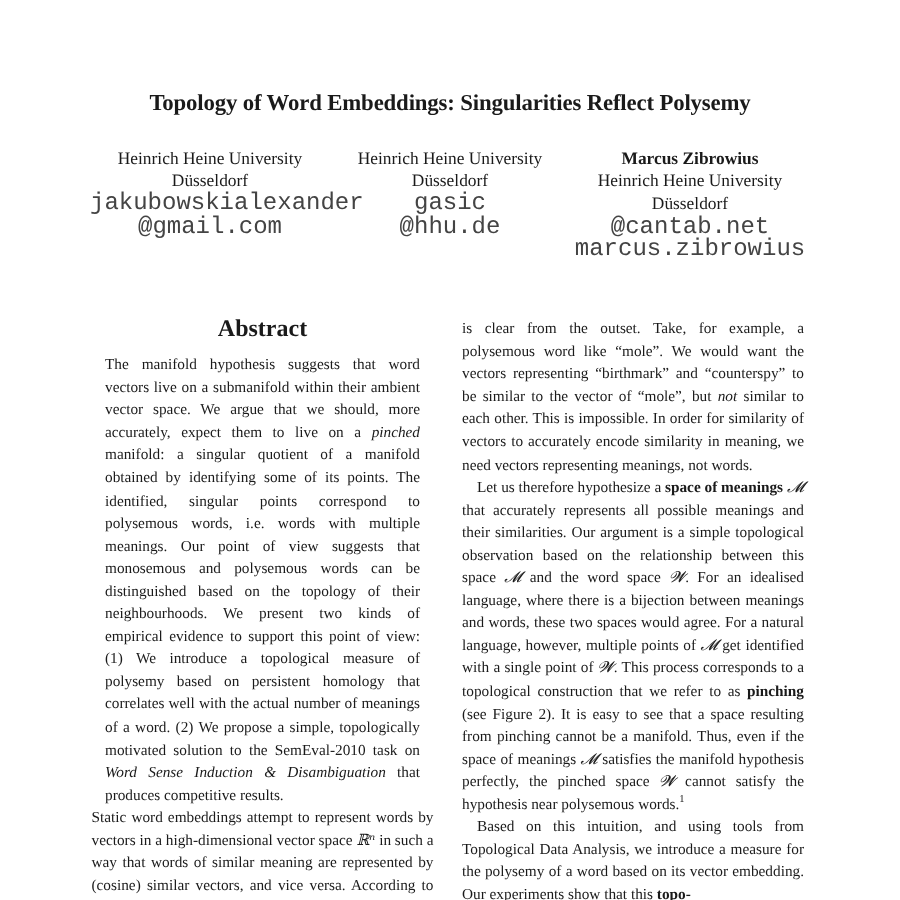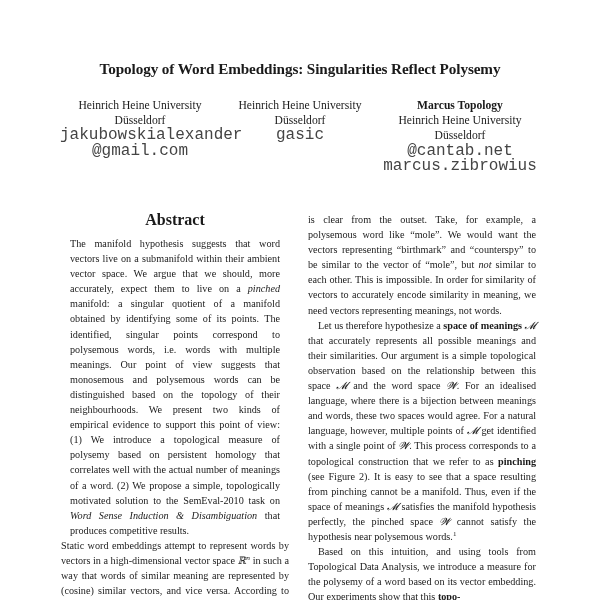--- a/index.html
+++ b/index.html
@@ -59,23 +59,24 @@
   <div class="author">
     <div>Heinrich Heine University</div>
     <div>Düsseldorf</div>
     <div class="mono">jakubowskialexander</div>
     <div class="mono">@gmail.com</div>
   </div>
   <div class="author">
     <div>Heinrich Heine University</div>
     <div>Düsseldorf</div>
     <div class="mono">gasic</div>
+    <div class="mono">@hhu.de</div>
   </div>
   <div class="author">
-    <div class="name">Marcus Topology</div>
+    <div class="name">Marcus Zibrowius</div>
     <div>Heinrich Heine University</div>
     <div>Düsseldorf</div>
     <div class="mono">@cantab.net</div>
     <div class="mono">marcus.zibrowius</div>
   </div>
 </div>
 
 <div class="col col-left">
   <div class="abstract-head">Abstract</div>
   <div class="abstract-body">

